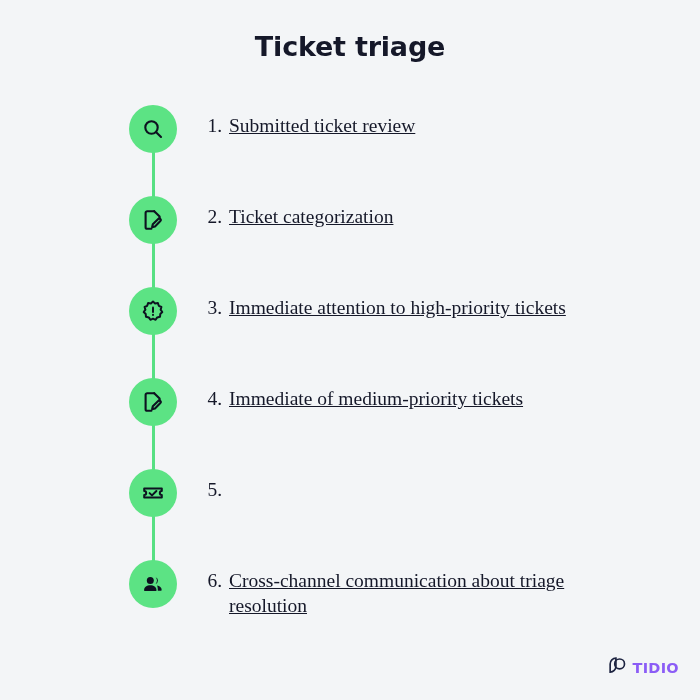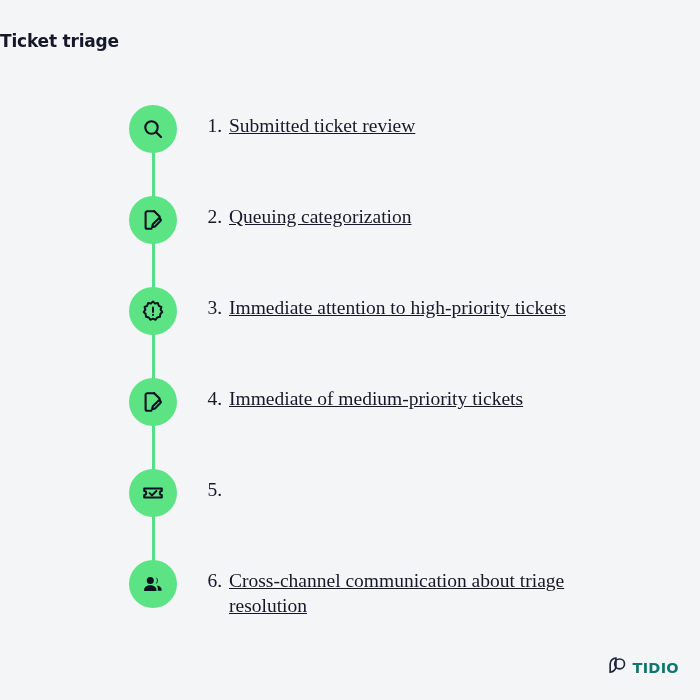--- a/index.html
+++ b/index.html
@@ -20,22 +20,23 @@
     width: 700px;
     height: 700px;
     box-sizing: border-box;
   }
 
   .page-title {
     position: absolute;
     top: 31px;
     left: 0;
     width: 700px;
+    text-align: center;
     font-family: "DejaVu Sans", sans-serif;
-    font-size: 17px;
+    font-size: 27px;
     font-weight: bold;
     letter-spacing: -0.2px;
     color: #151829;
   }
 
   .timeline {
     position: absolute;
     top: 105px;
     left: 129px;
     width: 460px;
@@ -116,21 +117,21 @@
     bottom: 20px;
     display: flex;
     align-items: center;
     gap: 4px;
   }
   .brand-text {
     font-family: "DejaVu Sans", sans-serif;
     font-size: 14.5px;
     font-weight: bold;
     letter-spacing: 0.3px;
-    color: #0f766e;
+    color: #8b5cf6;
   }
 </style>
 </head>
 <body>
 
 <div class="page">
 
   <div class="page-title">Ticket triage</div>
 
   <div class="timeline">
@@ -161,21 +162,21 @@
             <svg width="24" height="24" viewBox="0 0 24 24" fill="none" stroke="#0d1220" stroke-width="2.1" stroke-linejoin="round" stroke-linecap="round">
               <path d="M13.2 3.2H6.2a1.6 1.6 0 0 0-1.6 1.6v14.4a1.6 1.6 0 0 0 1.6 1.6h4.2"></path>
               <path d="M13.2 3.2 18.6 8.6v2.1"></path>
               <path d="M19.4 13.1 14 18.5l-2.9.7.7-2.9 5.4-5.4a1.55 1.55 0 0 1 2.2 2.2z"></path>
             </svg>
           </span>
         </div>
       </div>
       <div class="step-text">
         <span class="step-num">2.</span>
-        <span class="step-label">Queuing categorization</span>
+        <span class="step-label">Ticket categorization</span>
       </div>
     </div>
 
     <div class="step">
       <div class="node-col">
         <div class="connector"></div>
         <div class="node">
           <span>
             <svg width="24" height="24" viewBox="0 0 24 24" fill="none" stroke="#0d1220" stroke-width="2" stroke-linejoin="round" stroke-linecap="round">
               <path d="M12 2.6l2.1 1.9 2.8-.4.9 2.7 2.6 1.2-.8 2.7 1.7 2.3-2 2-.3 2.8-2.8.6-1.6 2.4-2.6-1.1-2.6 1.1-1.6-2.4-2.8-.6-.3-2.8-2-2 1.7-2.3-.8-2.7 2.6-1.2.9-2.7 2.8.4z"></path>

